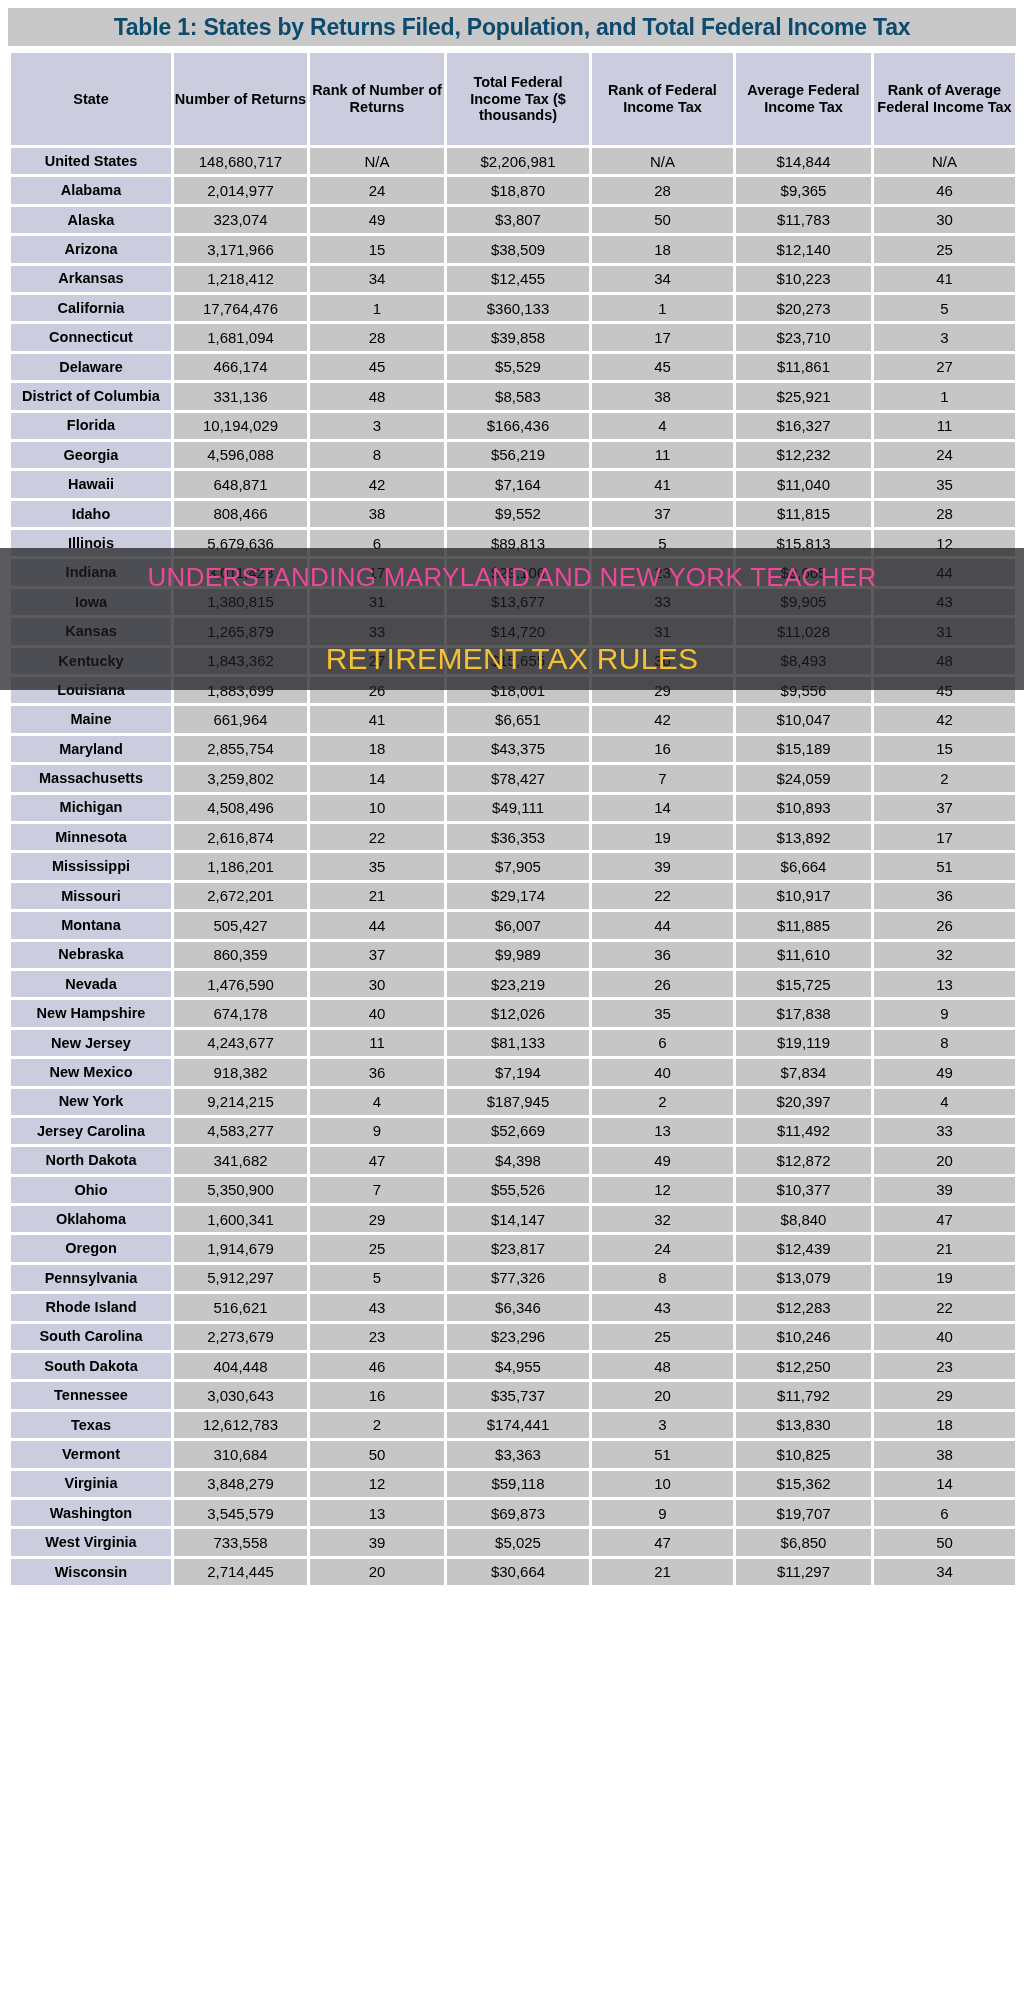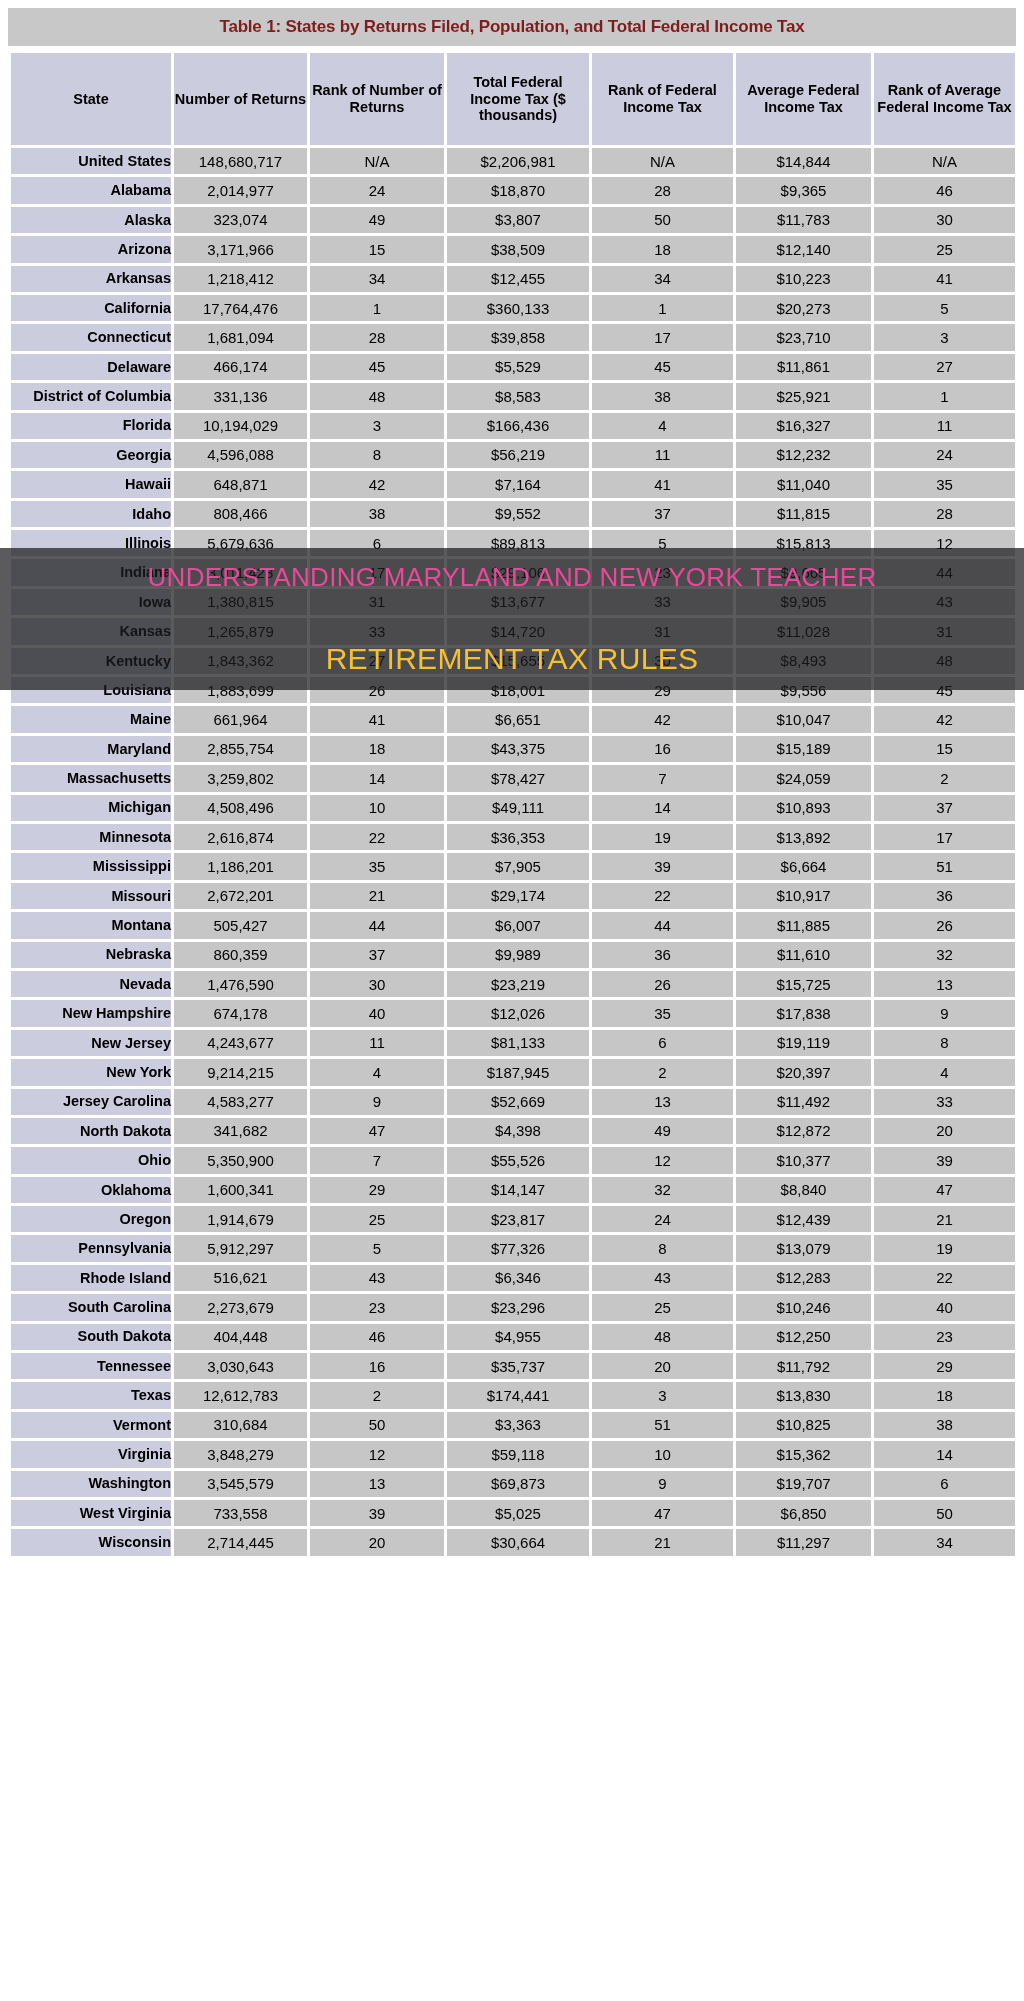--- a/index.html
+++ b/index.html
@@ -24,22 +24,22 @@
     left: 8px;
     top: 8px;
     width: 1008px;
     height: 38px;
     background: #c8c8c8;
     display: flex;
     align-items: center;
     justify-content: center;
   }
   .title-text {
-    color: #7f1d1d;
-    font-size: 17px;
+    color: #0c4a6e;
+    font-size: 23px;
     font-weight: bold;
     letter-spacing: -0.2px;
     white-space: nowrap;
   }
 
   
   table.tax-table {
     position: absolute;
     left: 8px;
     top: 50px;
@@ -74,21 +74,20 @@
     text-align: center;
     vertical-align: middle;
     height: 26.4px;
     padding: 2px 3px;
     line-height: 1.15;
   }
   tbody td.state-cell {
     background: #ccccdf;
     font-weight: bold;
     font-size: 14.5px;
-    text-align: right;
   }
 
   
   col.c-state  { width: 160px; }
   col.c-num    { width: 133px; }
   col.c-rnum   { width: 134px; }
   col.c-tax    { width: 142px; }
   col.c-rtax   { width: 141px; }
   col.c-avg    { width: 135px; }
   col.c-ravg   { width: 141px; }
@@ -443,20 +442,29 @@
         <tr>
           <td class="state-cell">New Jersey</td>
           <td>4,243,677</td>
           <td>11</td>
           <td>$81,133</td>
           <td>6</td>
           <td>$19,119</td>
           <td>8</td>
         </tr>
         <tr>
+          <td class="state-cell">New Mexico</td>
+          <td>918,382</td>
+          <td>36</td>
+          <td>$7,194</td>
+          <td>40</td>
+          <td>$7,834</td>
+          <td>49</td>
+        </tr>
+        <tr>
           <td class="state-cell">New York</td>
           <td>9,214,215</td>
           <td>4</td>
           <td>$187,945</td>
           <td>2</td>
           <td>$20,397</td>
           <td>4</td>
         </tr>
         <tr>
           <td class="state-cell">Jersey Carolina</td>

